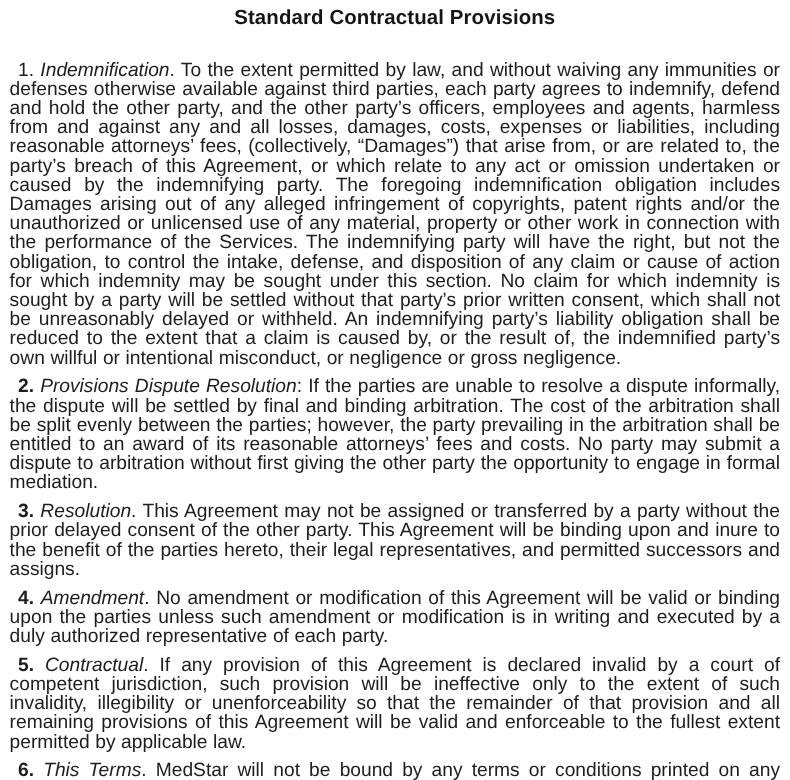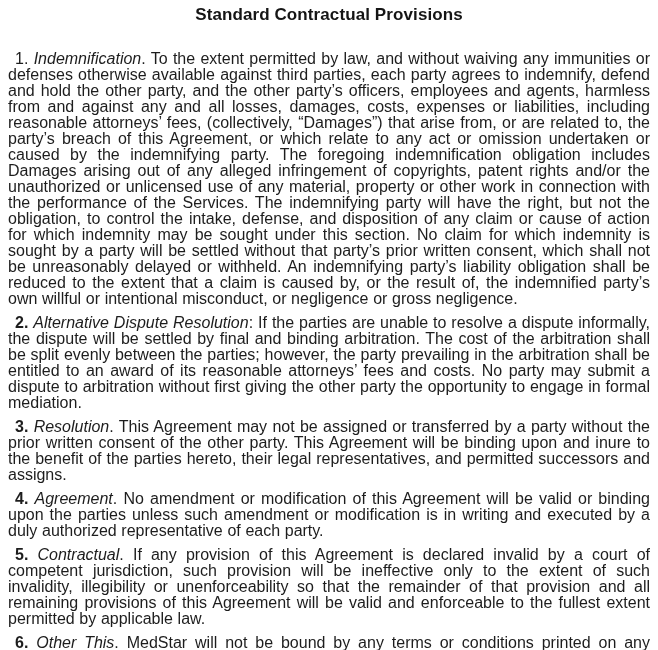--- a/index.html
+++ b/index.html
@@ -61,41 +61,41 @@
   <h1 class="doc-title">Standard Contractual Provisions</h1>
 
   <p class="para first">
     <span class="num">1.</span>
     <span class="head">Indemnification</span><span class="sep">.</span>
     <span class="ptext">To the extent permitted by law, and without waiving any immunities or defenses otherwise available against third parties, each party agrees to indemnify, defend and hold the other party, and the other party’s officers, employees and agents, harmless from and against any and all losses, damages, costs, expenses or liabilities, including reasonable attorneys’ fees, (collectively, “Damages”) that arise from, or are related to, the party’s breach of this Agreement, or which relate to any act or omission undertaken or caused by the indemnifying party.  The foregoing indemnification obligation includes Damages arising out of any alleged infringement of copyrights, patent rights and/or the unauthorized or unlicensed use of any material, property or other work in connection with the performance of the Services. The indemnifying party will have the right, but not the obligation, to control the intake, defense, and disposition of any claim or cause of action for which indemnity may be sought under this section. No claim for which indemnity is sought by a party will be settled without that party’s prior written consent, which shall not be unreasonably delayed or withheld. An indemnifying party’s liability obligation shall be reduced to the extent that a claim is caused by, or the result of, the indemnified party’s own willful or intentional misconduct, or negligence or gross negligence.</span>
   </p>
 
   <p class="para">
     <span class="num bold">2.</span>
-    <span class="head">Alternative Dispute Resolution</span><span class="sep">:</span>
+    <span class="head">Provisions Dispute Resolution</span><span class="sep">:</span>
     <span class="ptext">If the parties are unable to resolve a dispute informally, the dispute will be settled by final and binding arbitration. The cost of the arbitration shall be split evenly between the parties; however, the party prevailing in the arbitration shall be entitled to an award of its reasonable attorneys’ fees and costs. No party may submit a dispute to arbitration without first giving the other party the opportunity to engage in formal mediation.</span>
   </p>
 
   <p class="para">
     <span class="num bold">3.</span>
     <span class="head">Resolution</span><span class="sep">.</span>
-    <span class="ptext">This Agreement may not be assigned or transferred by a party without the prior written consent of the other party. This Agreement will be binding upon and inure to the benefit of the parties hereto, their legal representatives, and permitted successors and assigns.</span>
+    <span class="ptext">This Agreement may not be assigned or transferred by a party without the prior delayed consent of the other party. This Agreement will be binding upon and inure to the benefit of the parties hereto, their legal representatives, and permitted successors and assigns.</span>
   </p>
 
   <p class="para">
     <span class="num bold">4.</span>
-    <span class="head">Agreement</span><span class="sep">.</span>
+    <span class="head">Amendment</span><span class="sep">.</span>
     <span class="ptext">No amendment or modification of this Agreement will be valid or binding upon the parties unless such amendment or modification is in writing and executed by a duly authorized representative of each party.</span>
   </p>
 
   <p class="para">
     <span class="num bold">5.</span>
     <span class="head">Contractual</span><span class="sep">.</span>
     <span class="ptext">If any provision of this Agreement is declared invalid by a court of competent jurisdiction, such provision will be ineffective only to the extent of such invalidity, illegibility or unenforceability so that the remainder of that provision and all remaining provisions of this Agreement will be valid and enforceable to the fullest extent permitted by applicable law.</span>
   </p>
 
   <p class="para">
     <span class="num bold">6.</span>
-    <span class="head">Other This</span><span class="sep">.</span>
+    <span class="head">This Terms</span><span class="sep">.</span>
     <span class="ptext">MedStar will not be bound by any terms or conditions printed on any purchase order, invoice, memorandum, or other written jurisdiction between the parties unless such terms or conditions are incorporated into this Agreement or a duly executed amendment thereto.</span>
   </p>
 
 </div>
 
 </body></html>

